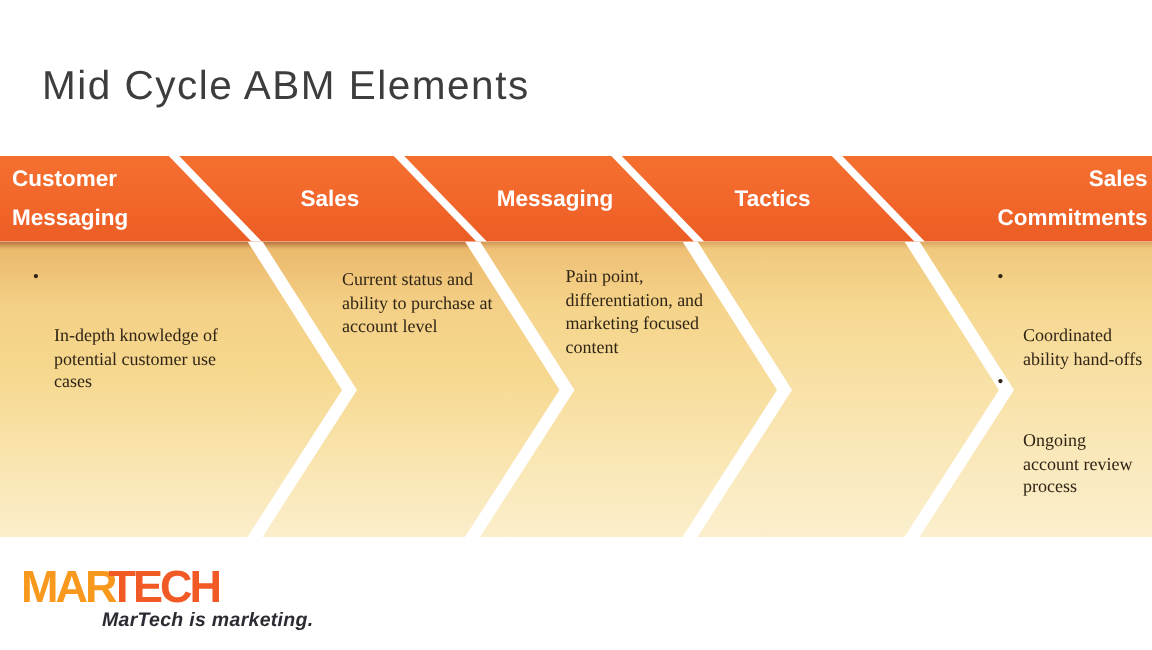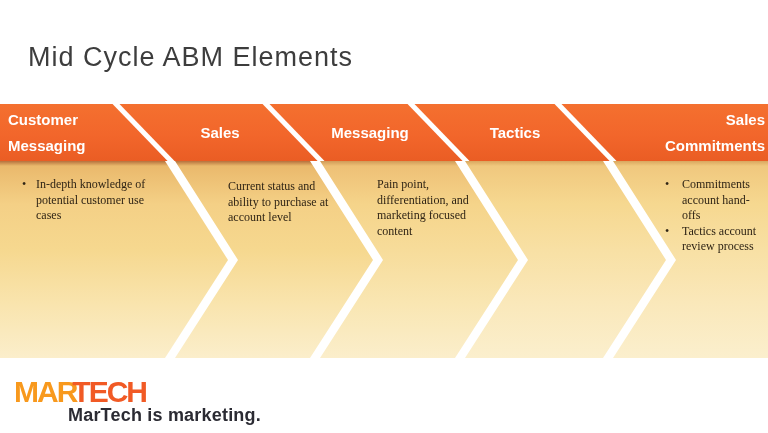--- a/index.html
+++ b/index.html
@@ -47,30 +47,30 @@
   .txt{position:absolute;font-family:"Liberation Serif",serif;font-size:12px;
        line-height:15.5px;color:#2f2415;}
   .col1{left:12px;top:16px;width:160px;}
   .col2{left:228px;top:18px;width:116px;}
   .col3{left:377px;top:16px;width:108px;}
   .col4{left:522px;top:16px;width:112px;}
   .col5{left:652px;top:16px;width:110px;}
   .bullet-item{display:flex;}
   .bullet-item .dot{flex:0 0 24px;text-align:center;}
   .col5 .bullet-item .dot{flex:0 0 30px;}
-  .bullet-item .bt{flex:1;}
+  .bullet-item .bt{flex:1;margin-top:39px;}
   .dot::before{content:"\2022";}
 
   
   .logo{position:absolute;left:14px;top:377px;font-weight:bold;font-size:30px;
         letter-spacing:-2px;line-height:30px;}
   .logo .mar{color:#f8991d;}
   .logo .tech{color:#f15a25;margin-left:-4px;}
-  .tagline{position:absolute;left:68px;top:405px;font-size:18px;font-weight:bold;
-           color:#2b2b33;letter-spacing:0.2px;}
+  .tagline{position:absolute;left:68px;top:405px;font-size:13px;font-weight:bold;
+           font-style:italic;color:#2b2b33;letter-spacing:0.2px;}
 </style>
 </head>
 <body>
 
 <div class="slide">
 
   <div class="title">Mid Cycle ABM Elements</div>
 
   <div class="band">
     <div class="sep s1"></div>
@@ -110,25 +110,25 @@
         <span class="bt">In-depth knowledge of potential customer use cases</span>
       </div>
     </div>
 
     <div class="txt col2">Current status and ability to purchase at account level</div>
     <div class="txt col3">Pain point, differentiation, and marketing focused content</div>
 
     <div class="txt col5">
       <div class="bullet-item">
         <span class="dot"></span>
-        <span class="bt">Commitments account hand-offs</span>
+        <span class="bt">Coordinated ability hand-offs</span>
       </div>
       <div class="bullet-item">
         <span class="dot"></span>
-        <span class="bt">Tactics account review process</span>
+        <span class="bt">Ongoing account review process</span>
       </div>
     </div>
   </div>
 
   <div class="logo">
     <span class="mar">MAR</span><span class="tech">TECH</span>
   </div>
   <div class="tagline">MarTech is marketing.</div>
 
 </div>

